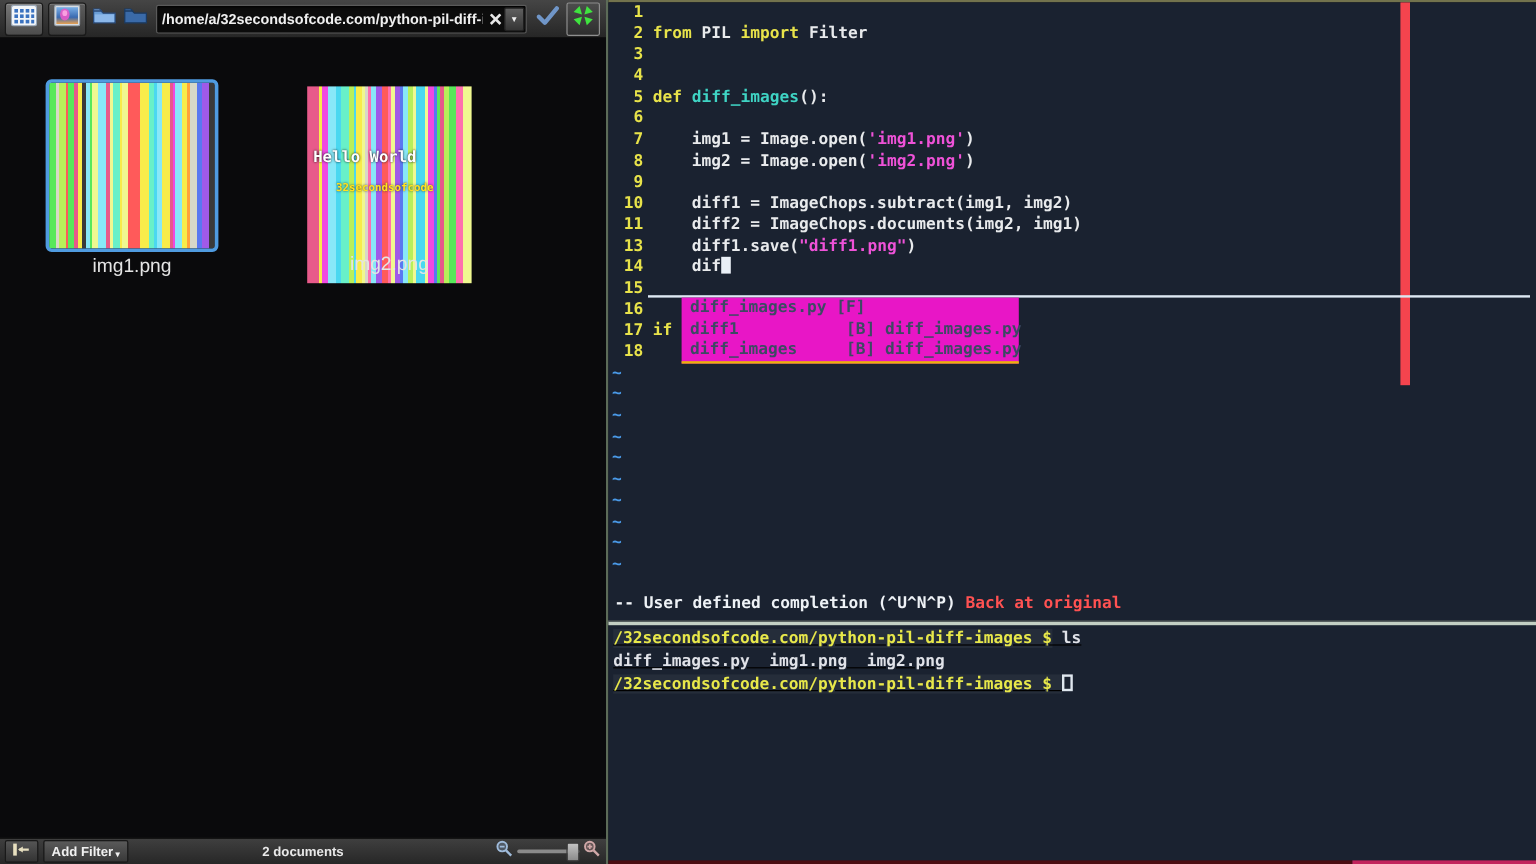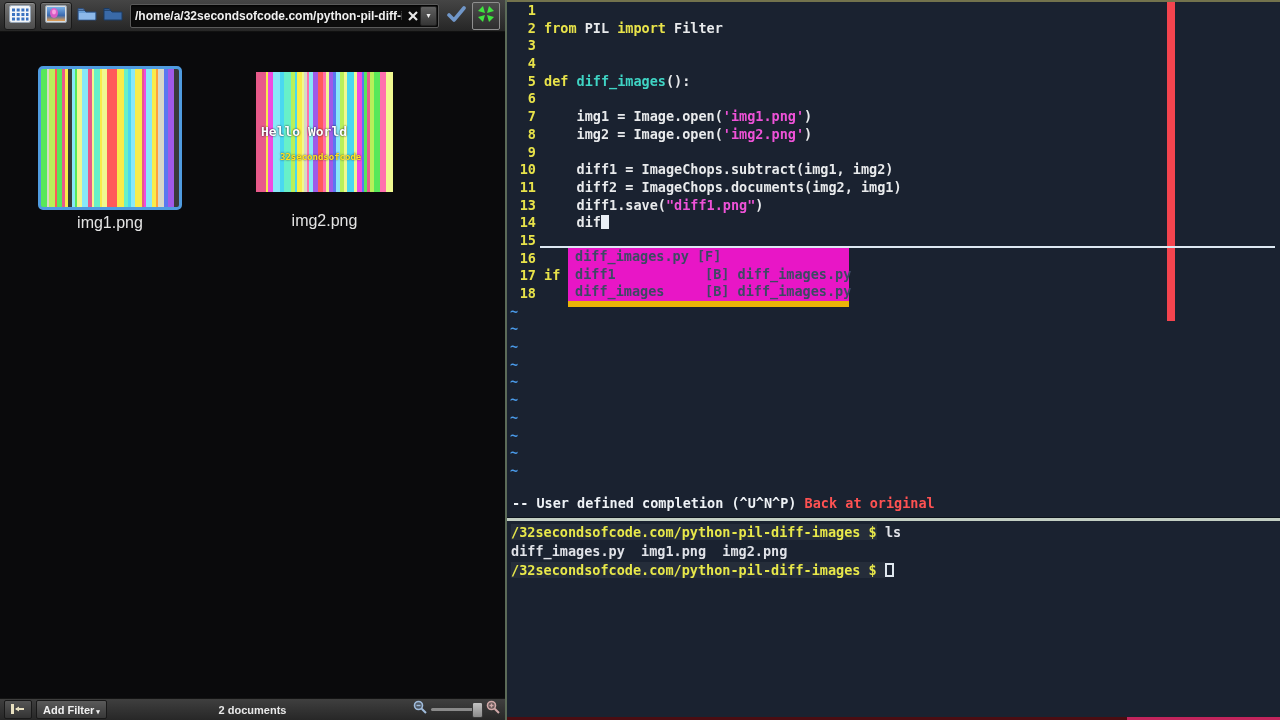--- a/index.html
+++ b/index.html
@@ -22,21 +22,21 @@
   #fm-clear{display:flex;align-items:center;margin:0 2px;}
   #fm-drop{width:15px;height:18px;margin-right:1px;background:linear-gradient(#606060,#353535);
       border:1px solid #222;border-radius:2px;display:flex;align-items:center;justify-content:center;
       color:#eee;font-size:8px;}
   #fm-fullscreen{width:26px;height:26px;margin:0 3px;background:linear-gradient(#4c4c4c,#2e2e2e);
       border:1px solid #8f8f8f;border-radius:2px;display:flex;align-items:center;justify-content:center;}
   #fm-view{position:absolute;left:0;top:32px;width:505px;height:666px;background:#0a0a0c;}
   .thumb{position:absolute;}
   .thumb-img{position:relative;overflow:hidden;}
   #thumb1 .thumb-img{width:138px;height:138px;border:3px solid #4f9be0;border-radius:5px;}
-  #thumb2 .thumb-img{width:137px;height:120px;}
+  #thumb2 .thumb-img{width:137px;height:164px;}
   .thumb-label{position:absolute;left:-20px;right:-20px;text-align:center;color:#e4e4e4;
       font-size:16px;font-family:"Liberation Sans",sans-serif;}
   #thumb1 .thumb-label{top:148px;}
   #thumb2 .thumb-label{top:140px;}
   .ov-title{position:absolute;left:5px;top:52px;color:#fff;font:bold 13px "DejaVu Sans Mono",monospace;
       text-shadow:0 0 2px #000;}
   .ov-sub{position:absolute;left:24px;top:80px;color:#ffe31e;font:bold 9px "DejaVu Sans Mono",monospace;
       text-shadow:0 0 2px #333;}
   #fm-statusbar{position:absolute;left:0;bottom:0;width:505px;height:22px;
       background:linear-gradient(#3f3f3f,#272727);border-top:1px solid #141414;
@@ -63,29 +63,29 @@
   .ltext{margin-left:8px;color:var(--fg);}
   .sg-kw{color:var(--kw);}
   .sg-fn{color:var(--fn);}
   .sg-str{color:var(--str);}
   .sg-pl{color:var(--fg);}
   .tilde{display:inline-block;margin-left:3px;color:var(--tilde);}
   .cursorblock{display:inline-block;width:8px;height:14px;background:#e9eff6;vertical-align:-2px;}
   #colorcolumn{position:absolute;left:660px;top:0;width:8px;height:319px;background:var(--ccol);}
   #cursorline-underline{position:absolute;left:33px;top:244px;width:735px;height:2px;background:#dde8f2;}
   #vim-popup{position:absolute;left:61px;top:246px;width:281px;background:var(--pbg);
-      border-bottom:6px solid #eab308;}
+      border-bottom:2px solid #eab308;}
   .pitem{height:17.7px;line-height:17.7px;white-space:pre;padding-left:7px;
       font:bold 13.5px "DejaVu Sans Mono",monospace;color:var(--ptx);}
   #vim-status{position:absolute;left:5px;top:493px;height:18px;white-space:pre;
       font:bold 13.5px "DejaVu Sans Mono",monospace;color:#eef2f6;}
   #vim-status .err{color:var(--errc);}
   #divider{position:absolute;left:0;top:515px;width:100%;height:3px;background:#c3cfc3;border-top:1px solid #0d131b;}
   #terminal{position:absolute;left:4px;top:522px;width:765px;}
-  .trow{height:19px;line-height:19px;white-space:pre;font:bold 13.5px "DejaVu Sans Mono",monospace;}
+  .trow{height:19px;line-height:19px;white-space:pre;font:bold 13.5px "DejaVu Sans Mono",monospace;text-decoration:underline;}
   .sg-prompt{color:var(--promptc);background:rgba(255,255,255,0.05);}
   .sg-tpl{color:var(--tfg);}
   .hcursor{display:inline-block;width:9px;height:14px;border:2px solid #dfe7ee;vertical-align:-2px;box-sizing:border-box;}
   #bottom-strip-dark{position:absolute;left:0;top:715px;width:620px;height:3px;background:#4a0d12;}
   #bottom-strip-bright{position:absolute;left:620px;top:715px;width:153px;height:3px;background:#c2245c;}
 </style>
 </head>
 <body>
 
 <div id="stage">

